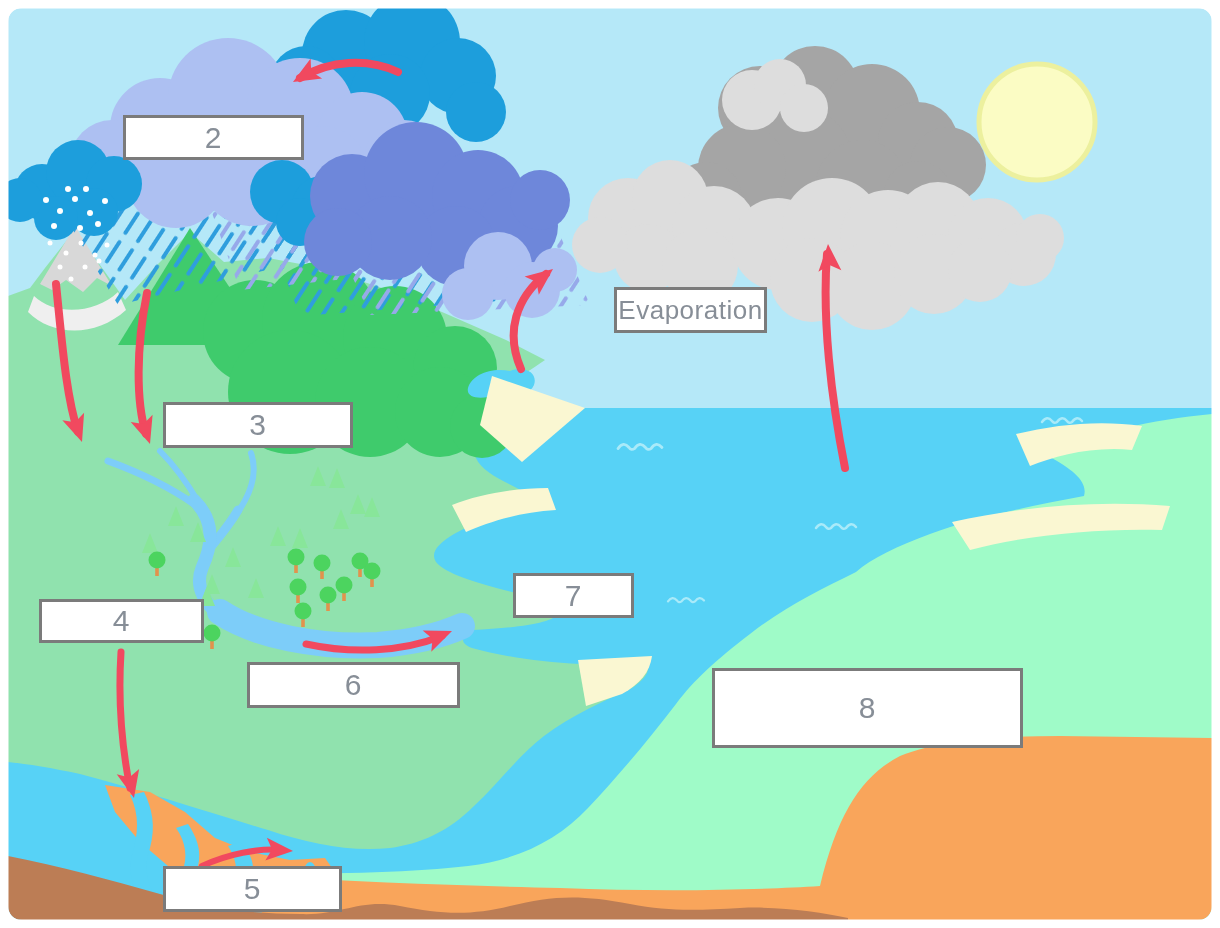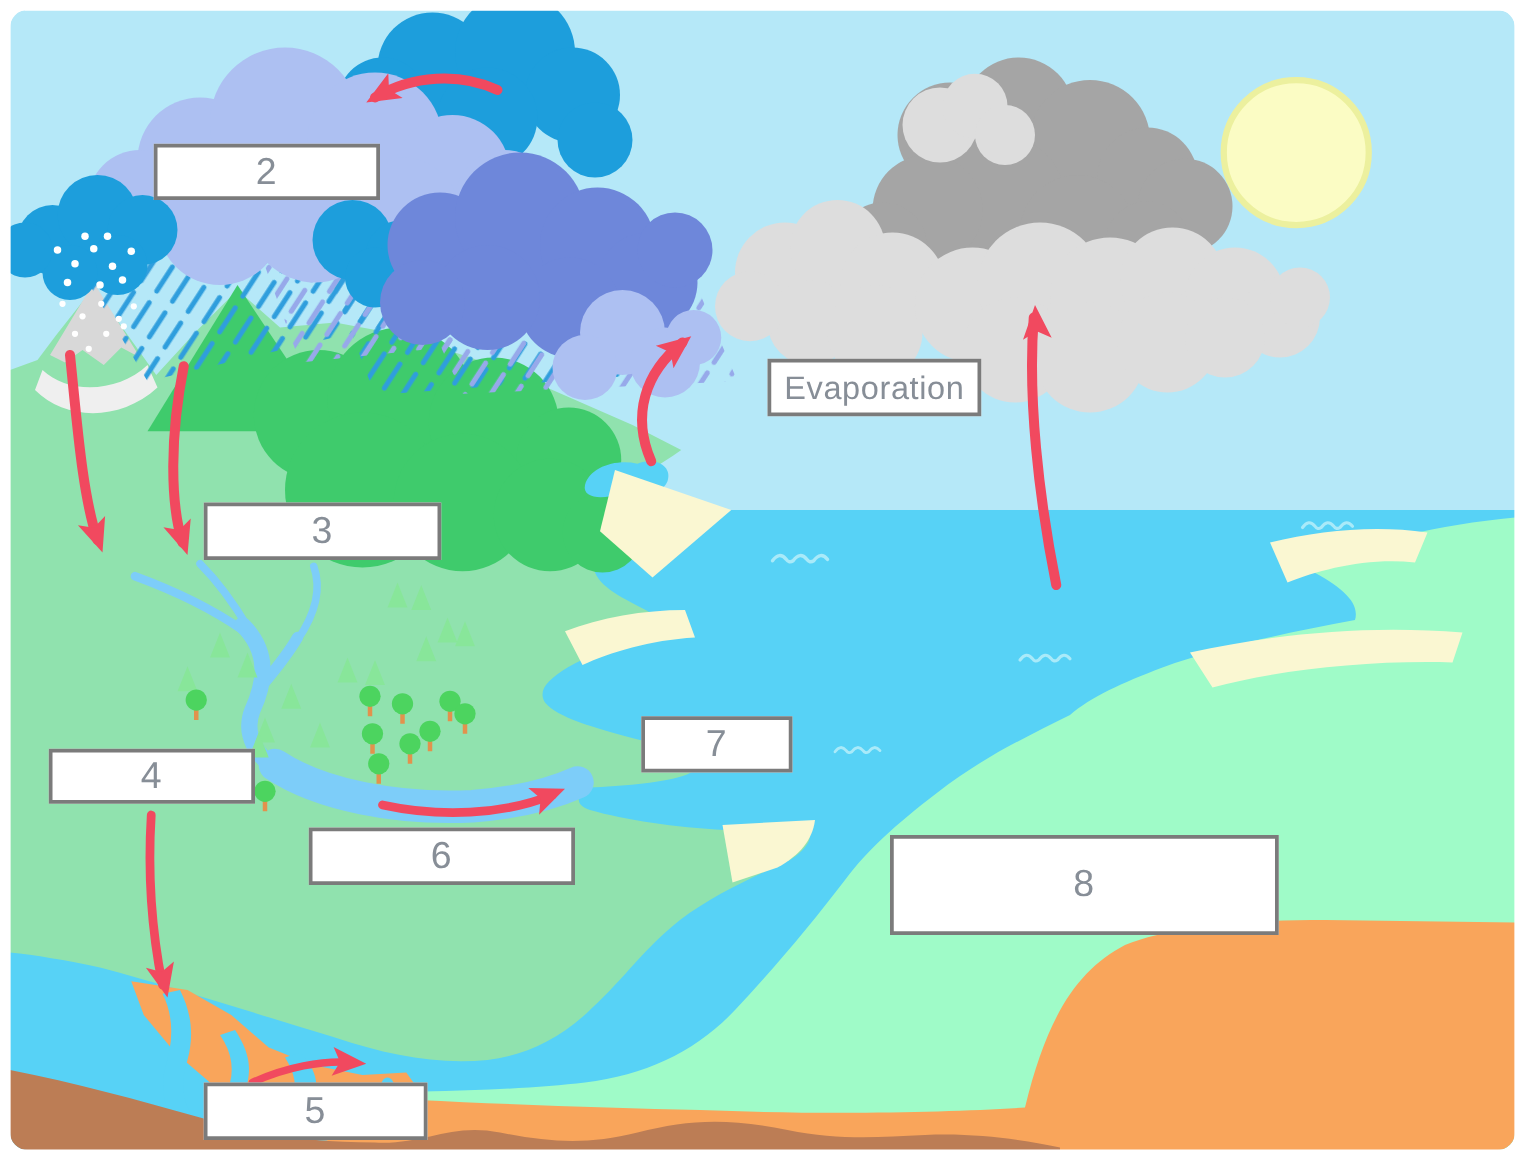--- a/index.html
+++ b/index.html
@@ -9,21 +9,21 @@
   .slot{position:absolute;background:#ffffff;border:3px solid #7b7b7b;box-sizing:border-box;
         display:flex;align-items:center;justify-content:center;
         color:#878e97;font-size:30px;font-family:"Liberation Sans",sans-serif;letter-spacing:1px;}
   #box-2{left:123px;top:115px;width:181px;height:45px;}
   #box-3{left:163px;top:402px;width:190px;height:46px;}
   #box-4{left:39px;top:599px;width:165px;height:44px;}
   #box-5{left:163px;top:866px;width:179px;height:46px;}
   #box-6{left:247px;top:662px;width:213px;height:46px;}
   #box-7{left:513px;top:573px;width:121px;height:45px;}
   #box-8{left:712px;top:668px;width:311px;height:80px;}
-  #box-evap{left:614px;top:287px;width:171px;height:46px;font-size:26px;letter-spacing:0.5px;}
+  #box-evap{left:614px;top:287px;width:153px;height:46px;font-size:26px;letter-spacing:0.5px;}
 </style>
 </head>
 <body>
 
 <div id="stage">
 
 <svg id="scene" width="1220" height="928" viewBox="0 0 1220 928">
   <defs>
     <clipPath id="frame">
           <rect x="8" y="8" width="1204" height="912" rx="14"></rect>

